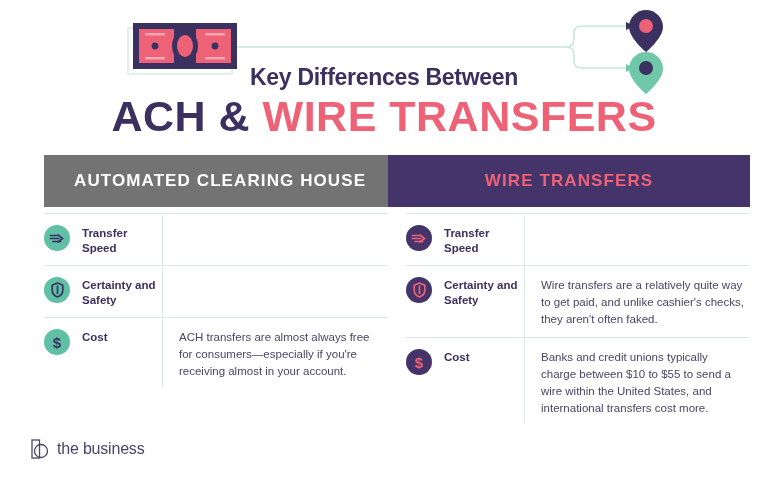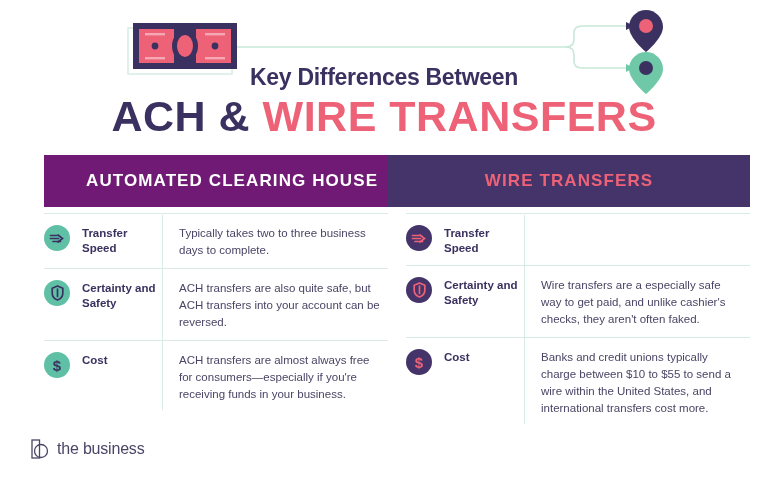--- a/index.html
+++ b/index.html
@@ -73,23 +73,23 @@
     height: 52px;
     display: flex;
   }
   .banner {
     height: 52px;
     display: flex;
     align-items: center;
   }
   .banner-left {
     width: 344px;
-    background: #701a75;
+    background: #737373;
     justify-content: flex-start;
-    padding-left: 42px;
+    padding-left: 30px;
   }
   .banner-right {
     width: 362px;
     background: #44346A;
     justify-content: center;
   }
   .banner-left .banner-text {
     color: #ffffff;
     font-size: 17px;
     font-weight: bold;
@@ -278,48 +278,46 @@
                 <path d="M1.5 3.5 H8"></path>
                 <path d="M1.5 6.5 H9.5"></path>
                 <path d="M4 9.5 H11.5"></path>
                 <path d="M9 3 L13.5 6.5 L9 10"></path>
               </g>
             </svg>
           </div>
         </div>
         <div class="row-label">Transfer Speed</div>
         <div class="row-sep"></div>
-        <div class="row-desc">Typically takes two to three business days to complete.</div>
       </div>
 
       <div class="row">
         <div class="icon-wrap">
           <div class="icon-circle">
             <svg width="13" height="16" viewBox="0 0 13 16">
               <path d="M6.5 1 L11.8 3.2 V8.2 C11.8 11.6 9.4 13.8 6.5 15 C3.6 13.8 1.2 11.6 1.2 8.2 V3.2 Z" fill="none" stroke="#3b3160" stroke-width="1.7" stroke-linejoin="round"></path>
               <path d="M6.5 4 V11.5" stroke="#3b3160" stroke-width="1.7" stroke-linecap="round"></path>
             </svg>
           </div>
         </div>
         <div class="row-label">Certainty and Safety</div>
         <div class="row-sep"></div>
-        <div class="row-desc">ACH transfers are also quite safe, but ACH transfers into your account can be reversed.</div>
       </div>
 
       <div class="row">
         <div class="icon-wrap">
           <div class="icon-circle">
             <svg width="12" height="17" viewBox="0 0 12 17">
               <text x="6" y="13.5" text-anchor="middle" font-family="Liberation Sans, sans-serif" font-size="15" font-weight="bold" fill="#3b3160">$</text>
             </svg>
           </div>
         </div>
         <div class="row-label">Cost</div>
         <div class="row-sep"></div>
-        <div class="row-desc">ACH transfers are almost always free for consumers—especially if you're receiving funds in your business.</div>
+        <div class="row-desc">ACH transfers are almost always free for consumers—especially if you're receiving almost in your account.</div>
       </div>
     </div>
 
     <div class="col col-right">
       <div class="col-rule" style="left:118px;"></div>
 
       <div class="row">
         <div class="icon-wrap">
           <div class="icon-circle">
             <svg width="16" height="13" viewBox="0 0 16 13">
@@ -340,21 +338,21 @@
         <div class="icon-wrap">
           <div class="icon-circle">
             <svg width="13" height="16" viewBox="0 0 13 16">
               <path d="M6.5 1 L11.8 3.2 V8.2 C11.8 11.6 9.4 13.8 6.5 15 C3.6 13.8 1.2 11.6 1.2 8.2 V3.2 Z" fill="none" stroke="#ee6277" stroke-width="1.7" stroke-linejoin="round"></path>
               <path d="M6.5 4 V11.5" stroke="#ee6277" stroke-width="1.7" stroke-linecap="round"></path>
             </svg>
           </div>
         </div>
         <div class="row-label">Certainty and Safety</div>
         <div class="row-sep"></div>
-        <div class="row-desc">Wire transfers are a especially safe way to get paid, and unlike cashier's checks, they aren't often faked.</div>
+        <div class="row-desc">Wire transfers are a relatively quite way to get paid, and unlike cashier's checks, they aren't often faked.</div>
       </div>
 
       <div class="row">
         <div class="icon-wrap">
           <div class="icon-circle">
             <svg width="12" height="17" viewBox="0 0 12 17">
               <text x="6" y="13.5" text-anchor="middle" font-family="Liberation Sans, sans-serif" font-size="15" font-weight="bold" fill="#ee6277">$</text>
             </svg>
           </div>
         </div>

